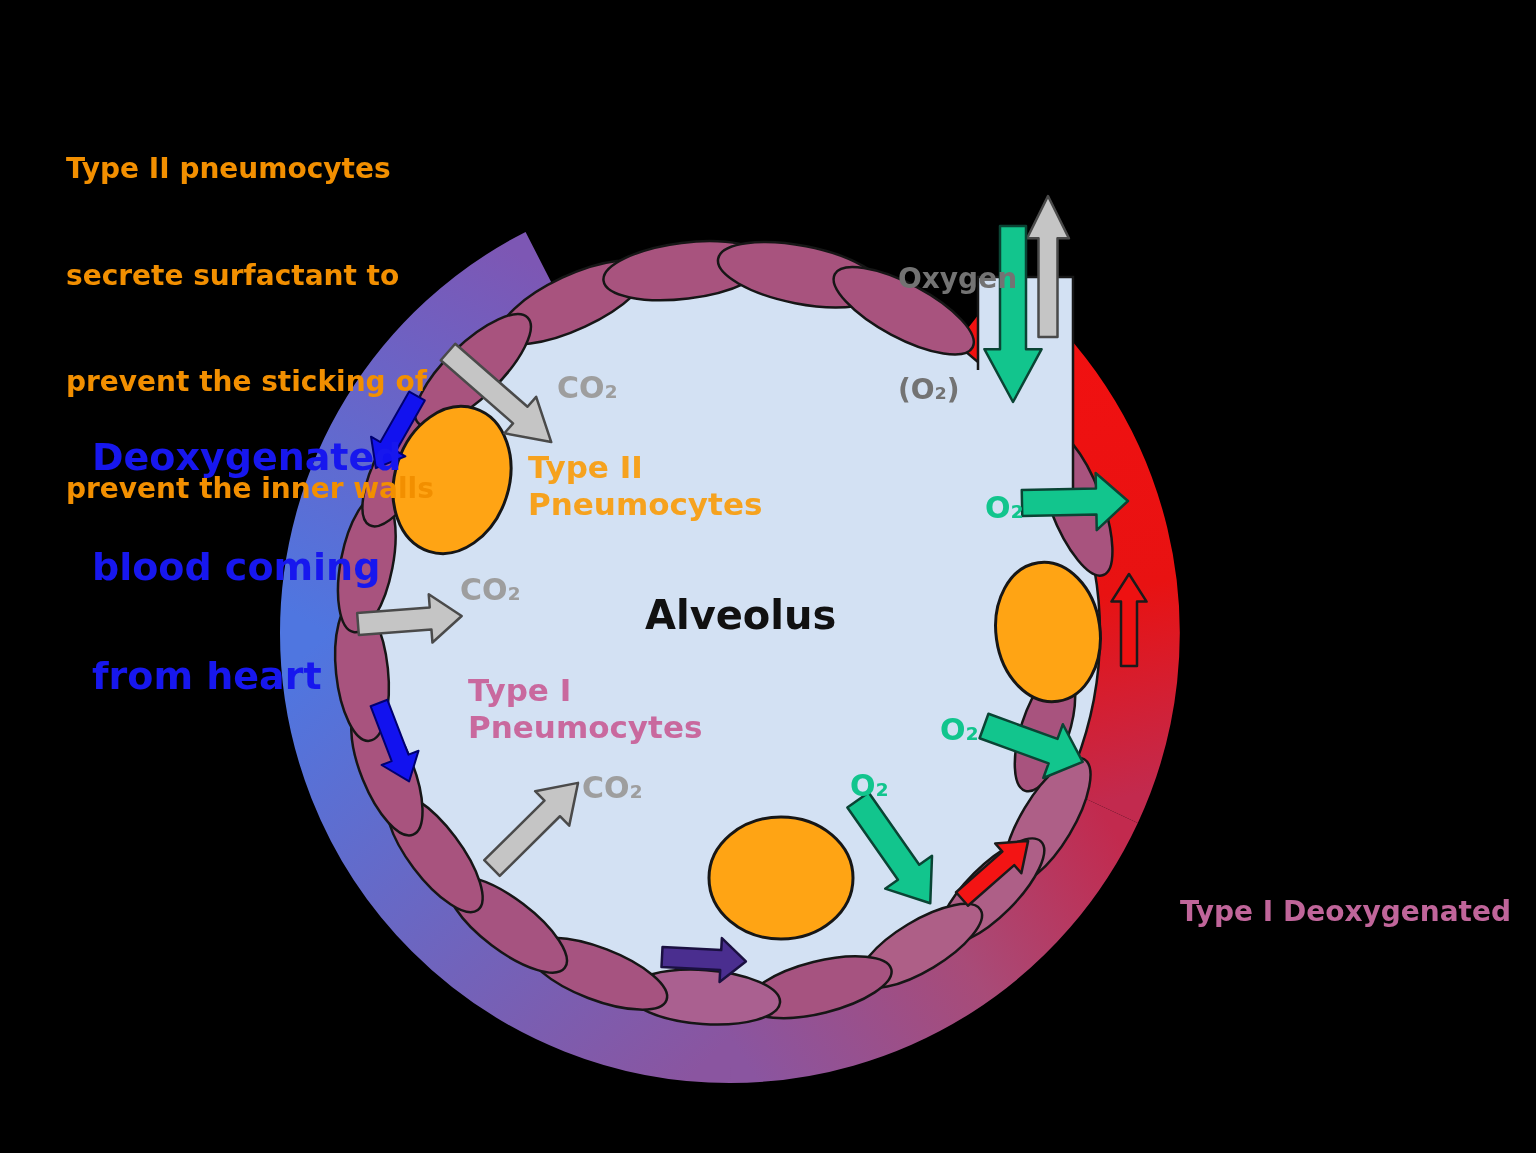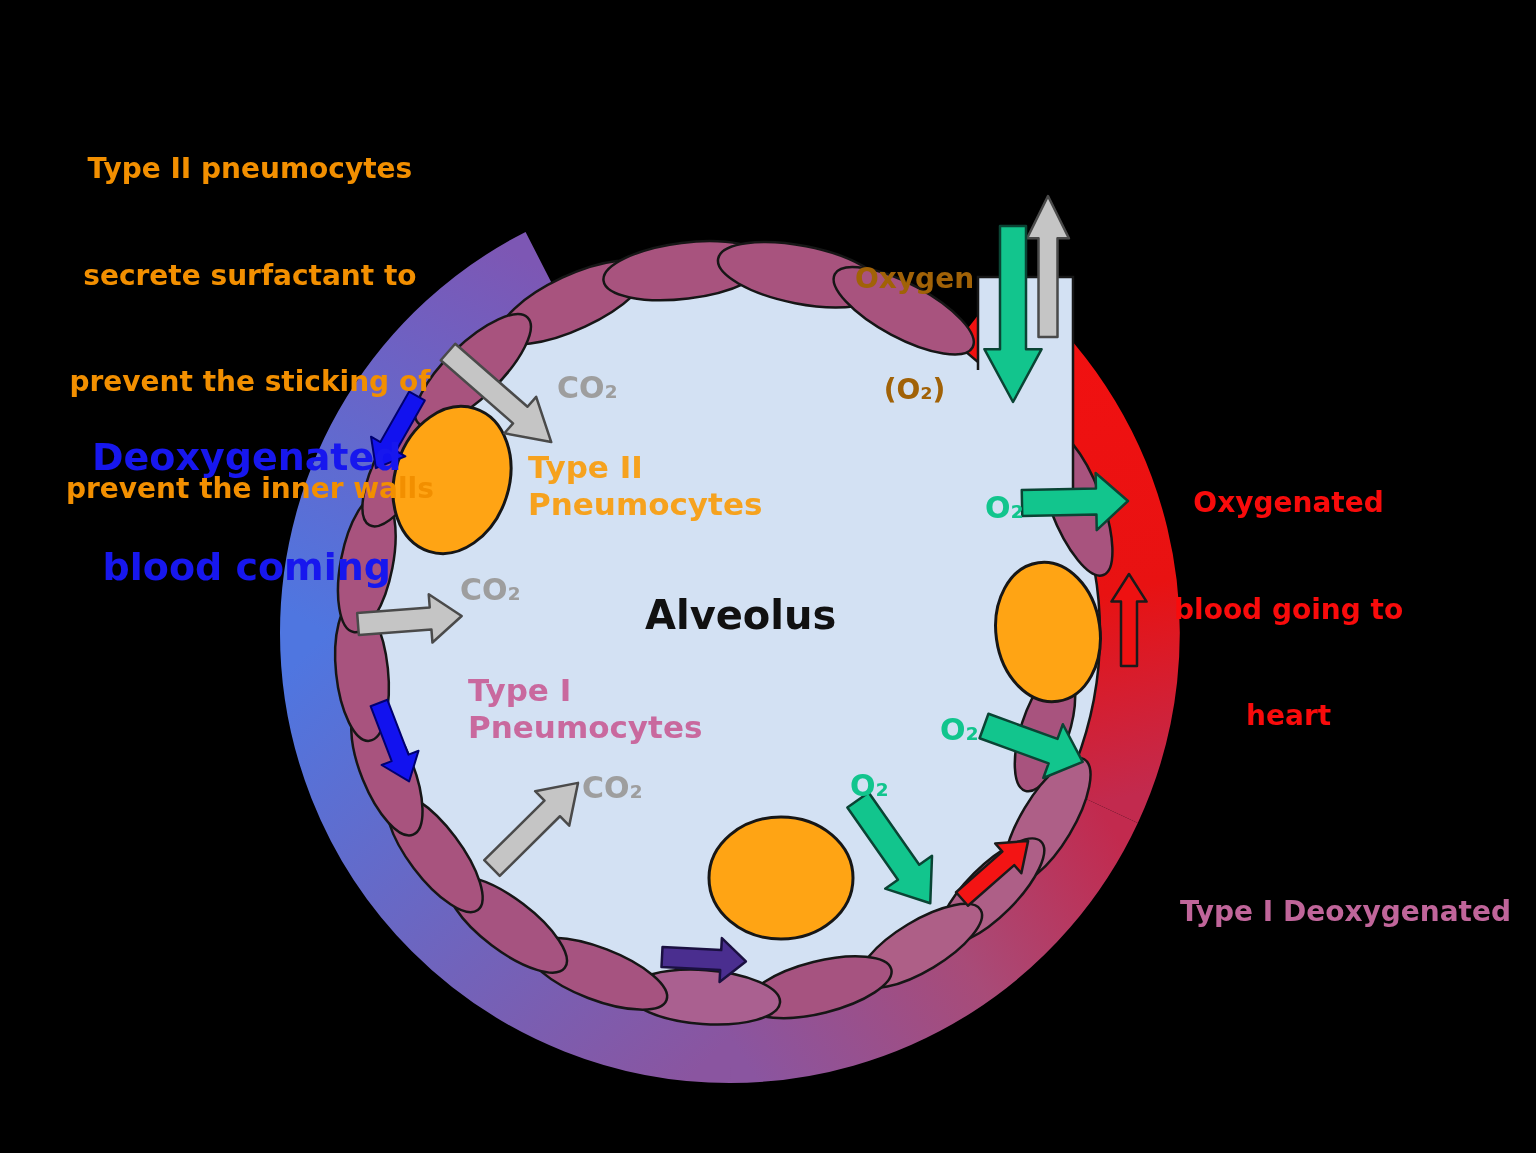--- a/index.html
+++ b/index.html
@@ -1,23 +1,23 @@
 <!DOCTYPE html>
 <html><head>
 <meta charset="utf-8">
 <style>
   html,body{margin:0;padding:0;background:#000;}
   .stage{position:relative;width:1536px;height:1153px;background:#000;overflow:hidden;
          font-family:"DejaVu Sans",sans-serif;}
   .stage svg{position:absolute;left:0;top:0;}
   .note{position:absolute;font-weight:bold;white-space:pre;}
-  .note .line{white-space:pre;text-align:center;}
+  .note .line{white-space:pre;}
   .note-type2{left:66px;top:80px;font-size:28px;line-height:35.5px;color:#F28F00;}
   .note-deoxy{left:92px;top:366px;font-size:38px;line-height:36.5px;color:#1717EE;}
-  .note-oxygen{left:855px;top:186px;font-size:28px;line-height:37px;color:#a16207;}
+  .note-oxygen{left:898px;top:186px;font-size:28px;line-height:37px;color:#737373;}
   .note-co2{left:1084px;top:186px;font-size:28px;line-height:37px;color:#A3A3A3;}
   .note-oxy{left:1174px;top:414px;font-size:28px;line-height:35.5px;color:#F90B0B;}
   .note-type1{left:1180px;top:822px;font-size:28px;line-height:36px;color:#C0659A;}
   .svgtext{font-family:"DejaVu Sans",sans-serif;font-weight:bold;}
 </style>
 </head>
 <body>
 
 <div class="stage">
 
@@ -122,33 +122,29 @@
 <div class="note note-type2">
   <div class="line">Type II pneumocytes</div>
   <div class="line">secrete surfactant to</div>
   <div class="line">prevent the sticking of</div>
   <div class="line">prevent the inner walls</div>
 </div>
 
 <div class="note note-deoxy">
   <div class="line">Deoxygenated</div>
   <div class="line">blood coming</div>
+  <div class="line">from heart</div>
 </div>
 
 <div class="note note-oxygen">
   <div class="line">Oxygen</div>
   <div class="line">(O₂)</div>
 </div>
 
 
-<div class="note note-oxy">
-  <div class="line">Oxygenated</div>
-  <div class="line">blood going to</div>
-  <div class="line">heart</div>
-</div>
 
 <div class="note note-type1">
   <div class="line">Type I Deoxygenated</div>
   
   
 </div>
 
 </div>
 
 </body></html>

